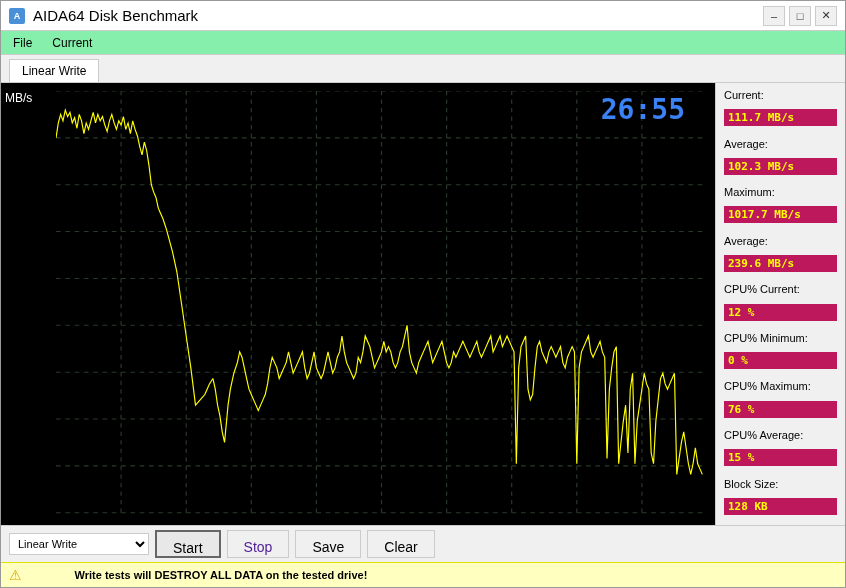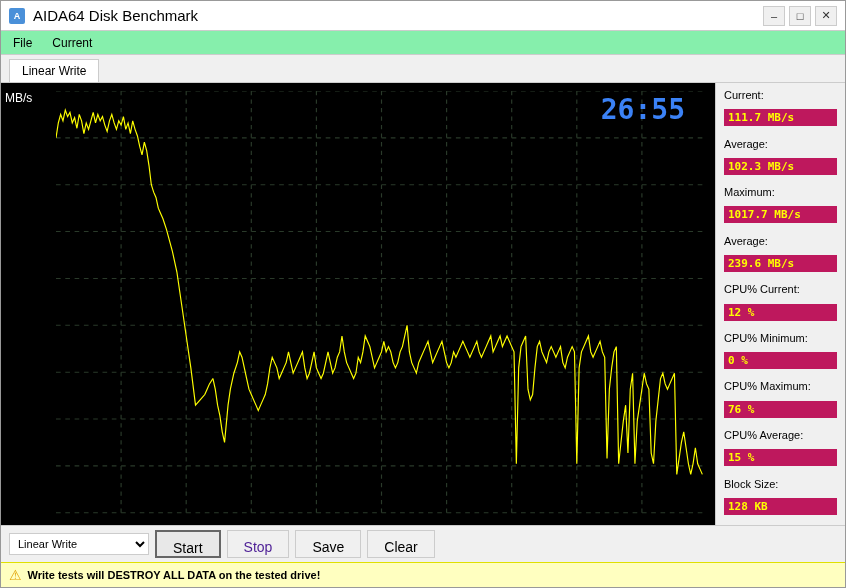--- a/index.html
+++ b/index.html
@@ -221,20 +221,21 @@
       color: #000;
     }
     
     .warning-icon {
       color: #e0a000;
       font-size: 14px;
     }
     
     .warning-text-bold {
       font-weight: bold;
+      margin-left: 47px;
     }
     
     
     .grid-line {
       stroke: #2a3a2a;
       stroke-width: 1;
       stroke-dasharray: 4,4;
     }
     
     .axis-label {

